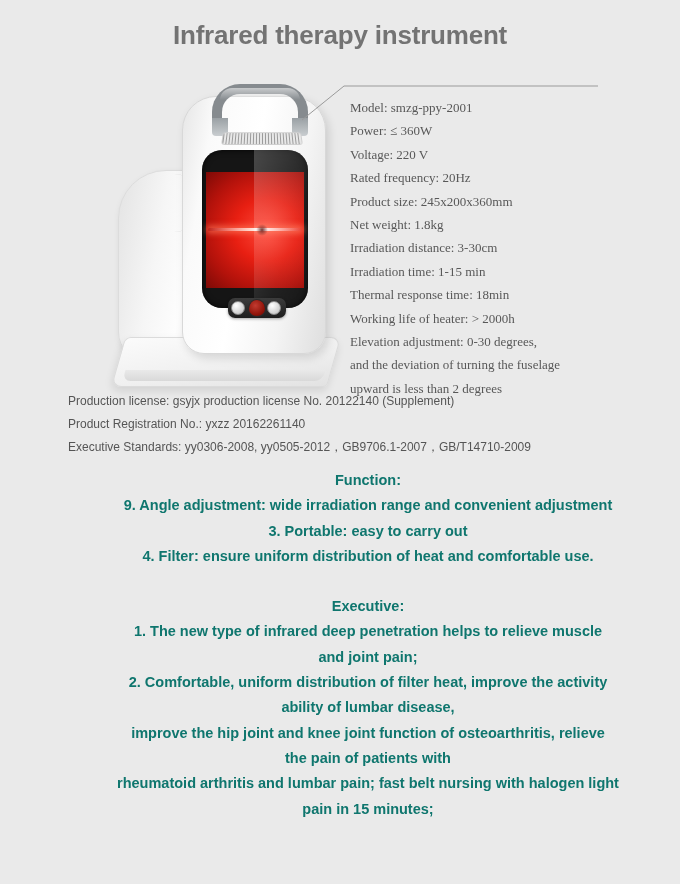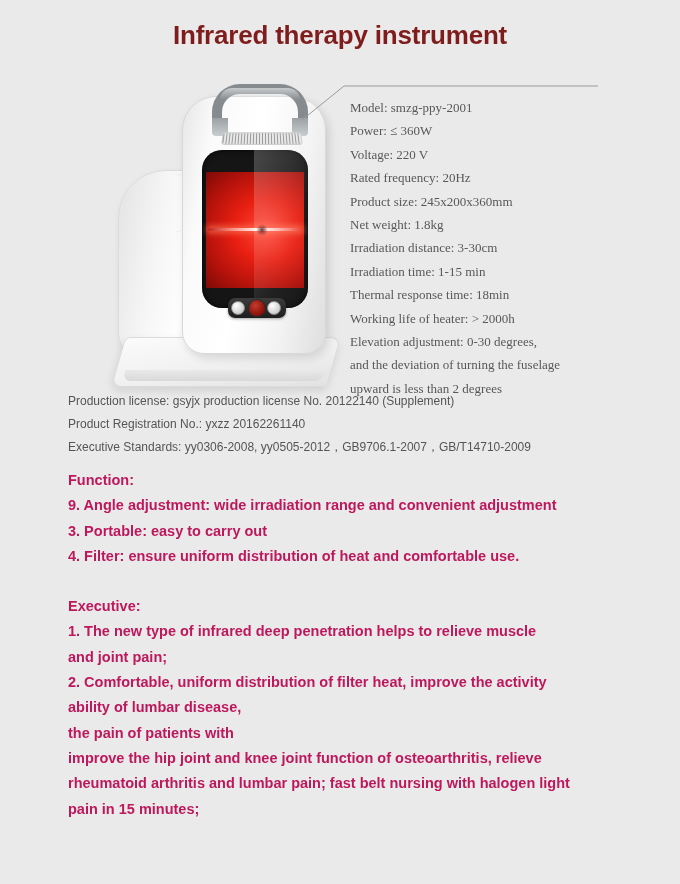--- a/index.html
+++ b/index.html
@@ -17,21 +17,21 @@
 
   
   .title {
     position: absolute;
     top: 20px;
     left: 0;
     width: 680px;
     text-align: center;
     font-size: 26px;
     font-weight: bold;
-    color: #7f1d1d;
+    color: #737373;
     letter-spacing: -0.2px;
   }
 
   
   .photo {
     position: absolute;
     left: 110px;
     top: 82px;
     width: 230px;
     height: 305px;
@@ -272,22 +272,23 @@
   }
 
   
   .copy {
     position: absolute;
     left: 68px;
     top: 468px;
     width: 600px;
     font-size: 14.5px;
     font-weight: bold;
-    color: #be185d;
+    color: #0f766e;
     line-height: 25.3px;
+    text-align: center;
   }
   .spacer { height: 25px; }
 </style>
 </head>
 <body>
 
 <div class="title">Infrared therapy instrument</div>
 
 <div class="photo">
   <div class="arm"></div>
@@ -349,17 +350,17 @@
   <div>3. Portable: easy to carry out</div>
   <div>4. Filter: ensure uniform distribution of heat and comfortable use.</div>
 
   <div class="spacer"></div>
 
   <div>Executive:</div>
   <div>1. The new type of infrared deep penetration helps to relieve muscle</div>
   <div>and joint pain;</div>
   <div>2. Comfortable, uniform distribution of filter heat, improve the activity</div>
   <div>ability of lumbar disease,</div>
+  <div>improve the hip joint and knee joint function of osteoarthritis, relieve</div>
   <div>the pain of patients with</div>
-  <div>improve the hip joint and knee joint function of osteoarthritis, relieve</div>
   <div>rheumatoid arthritis and lumbar pain; fast belt nursing with halogen light</div>
   <div>pain in 15 minutes;</div>
 </div>
 
 </body></html>

